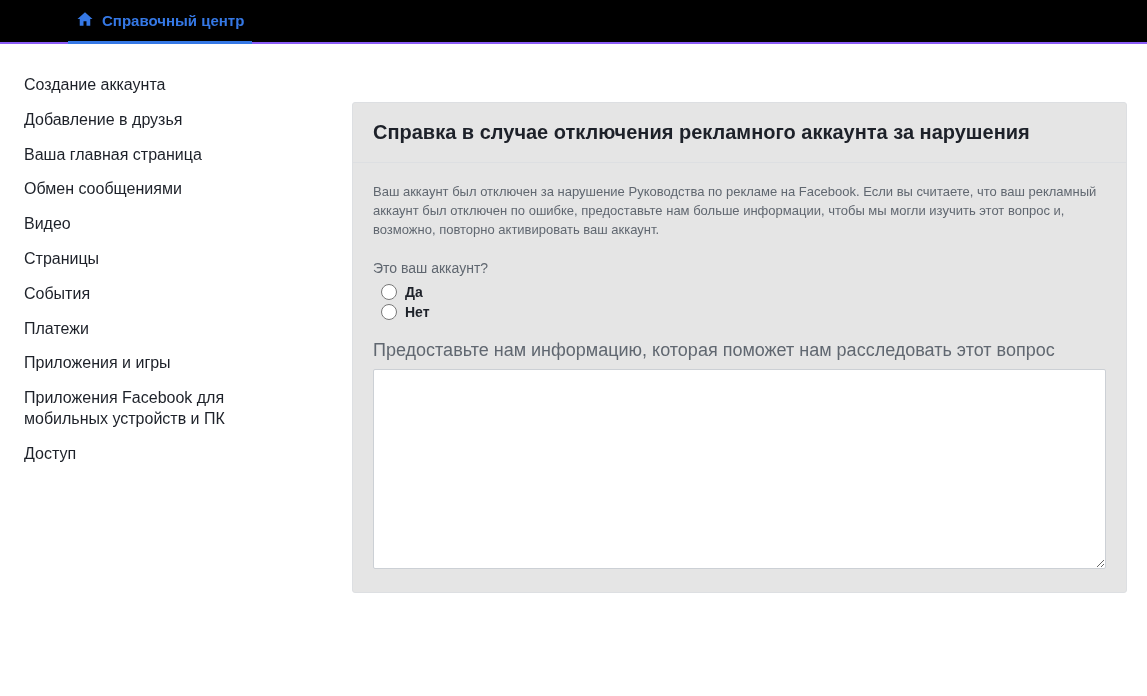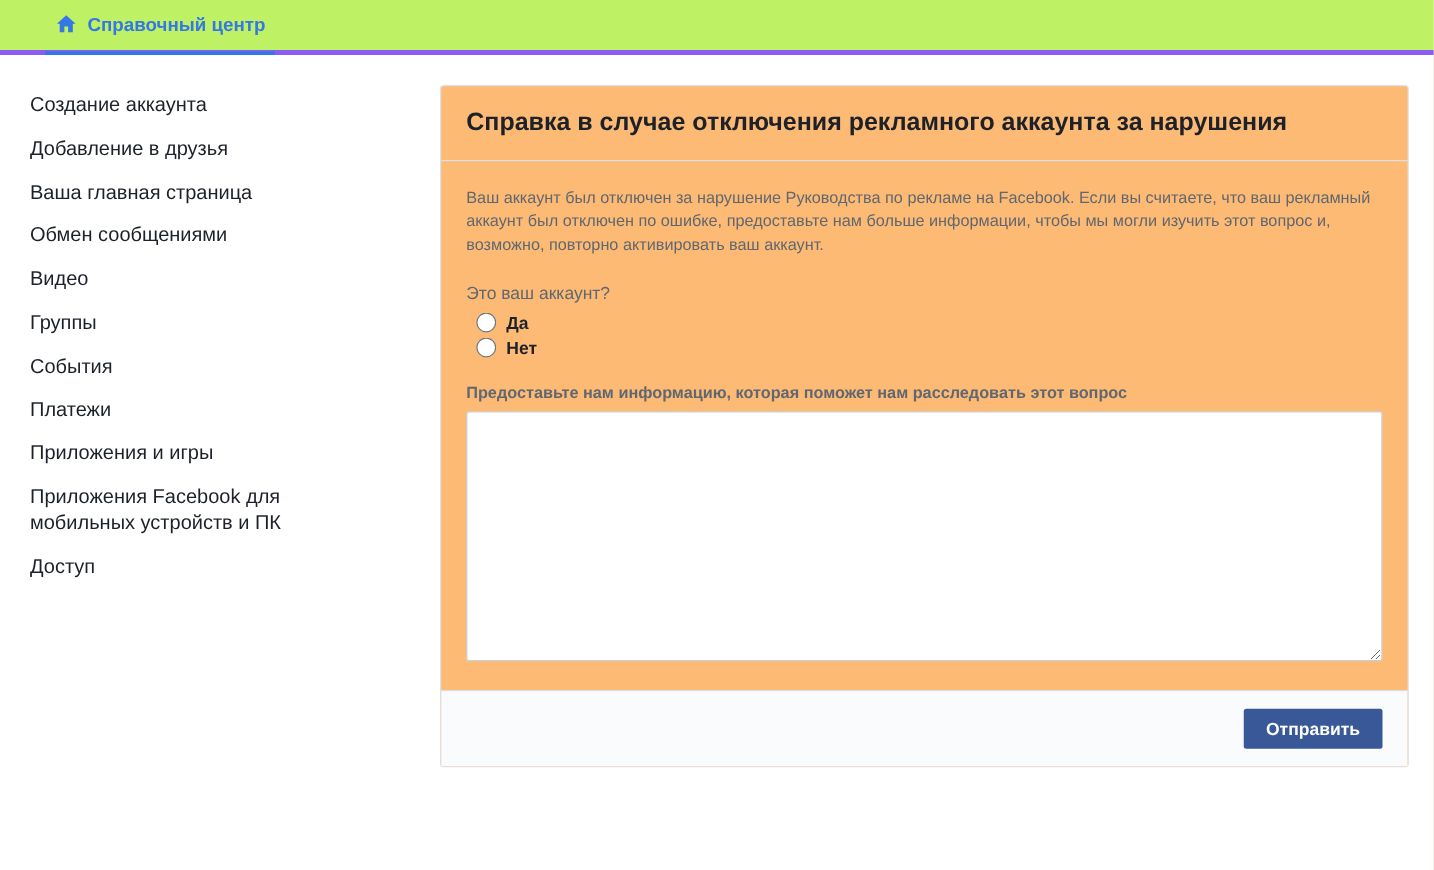--- a/index.html
+++ b/index.html
@@ -7,24 +7,24 @@
       margin: 0;
       padding: 0;
     }
     body {
       font-family: Helvetica, Arial, sans-serif;
       font-size: 14px;
       color: #1d2129;
       background: #fff;
     }
     .top-bar {
-      background: #bef264;
-      border-bottom: 4px solid #8b5cf6;
+      background: #000000;
+      border-bottom: 2px solid #8b5cf6;
       height: 44px;
-      padding-left: 36px;
+      padding-left: 68px;
     }
     .top-tab {
       display: inline-flex;
       align-items: center;
       height: 44px;
       color: #3578e5;
       font-weight: bold;
       font-size: 15px;
       border-bottom: 3px solid #3578e5;
       padding: 0 8px;
@@ -47,22 +47,23 @@
       padding: 7px 0;
       font-size: 16px;
       color: #1d2129;
       cursor: pointer;
       line-height: 1.3;
     }
     .main {
       flex: 1;
       border: 1px solid #dddfe2;
       border-radius: 3px;
-      background: #fdba74;
+      background: #e5e5e5;
       max-width: 780px;
+      margin-top: 34px;
     }
     .main-header {
       padding: 18px 20px;
       border-bottom: 1px solid #dddfe2;
     }
     .main-header h2 {
       font-size: 20px;
       font-weight: bold;
       color: #1d2129;
     }
@@ -95,24 +96,23 @@
     }
     .radio-row label {
       font-size: 14px;
       font-weight: bold;
       color: #1d2129;
       cursor: pointer;
       text-align: right;
     }
     .field-label {
       color: #606770;
-      font-size: 13px;
+      font-size: 18px;
       margin-top: 20px;
       margin-bottom: 8px;
-      font-weight: bold;
     }
     .textarea-field {
       width: 100%;
       height: 200px;
       border: 1px solid #ccd0d5;
       border-radius: 2px;
       padding: 8px;
       font-family: inherit;
       font-size: 13px;
       resize: both;
@@ -148,21 +148,21 @@
   </div>
 </div>
 
 <div class="container">
   <nav class="sidebar">
     <a class="sidebar-item"><span>Создание аккаунта</span></a>
     <a class="sidebar-item"><span>Добавление в друзья</span></a>
     <a class="sidebar-item"><span>Ваша главная страница</span></a>
     <a class="sidebar-item"><span>Обмен сообщениями</span></a>
     <a class="sidebar-item"><span>Видео</span></a>
-    <a class="sidebar-item"><span>Группы</span></a>
+    <a class="sidebar-item"><span>Страницы</span></a>
     <a class="sidebar-item"><span>События</span></a>
     <a class="sidebar-item"><span>Платежи</span></a>
     <a class="sidebar-item"><span>Приложения и игры</span></a>
     <a class="sidebar-item"><span>Приложения Facebook для мобильных устройств и ПК</span></a>
     <a class="sidebar-item"><span>Доступ</span></a>
   </nav>
 
   <div class="main">
     <div class="main-header">
       <h2>Справка в случае отключения рекламного аккаунта за нарушения</h2>
@@ -177,17 +177,14 @@
         <label for="opt-yes">Да</label>
       </div>
       <div class="radio-row">
         <input type="radio" name="isyours" id="opt-no" style="">
         <label for="opt-no">Нет</label>
       </div>
 
       <div class="field-label">Предоставьте нам информацию, которая поможет нам расследовать этот вопрос</div>
       <textarea class="textarea-field" value="" style=""></textarea>
     </div>
-    <div class="main-footer">
-      <button class="submit-btn">Отправить</button>
-    </div>
   </div>
 </div>
 
 </body></html>

